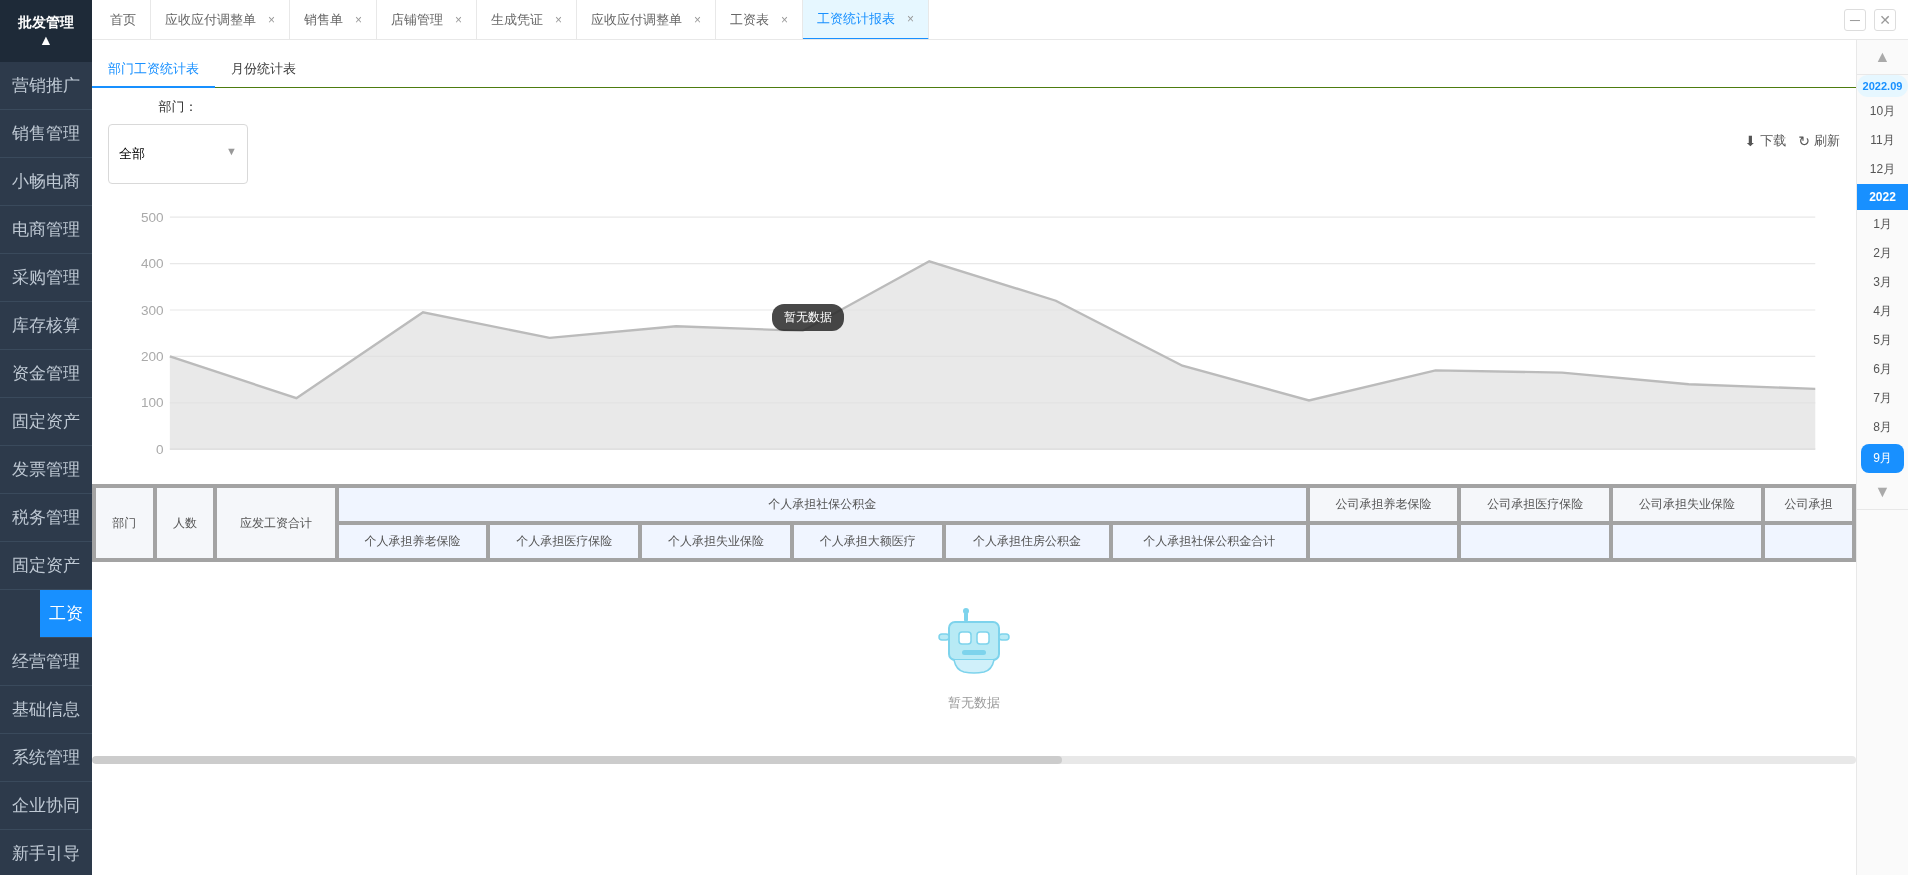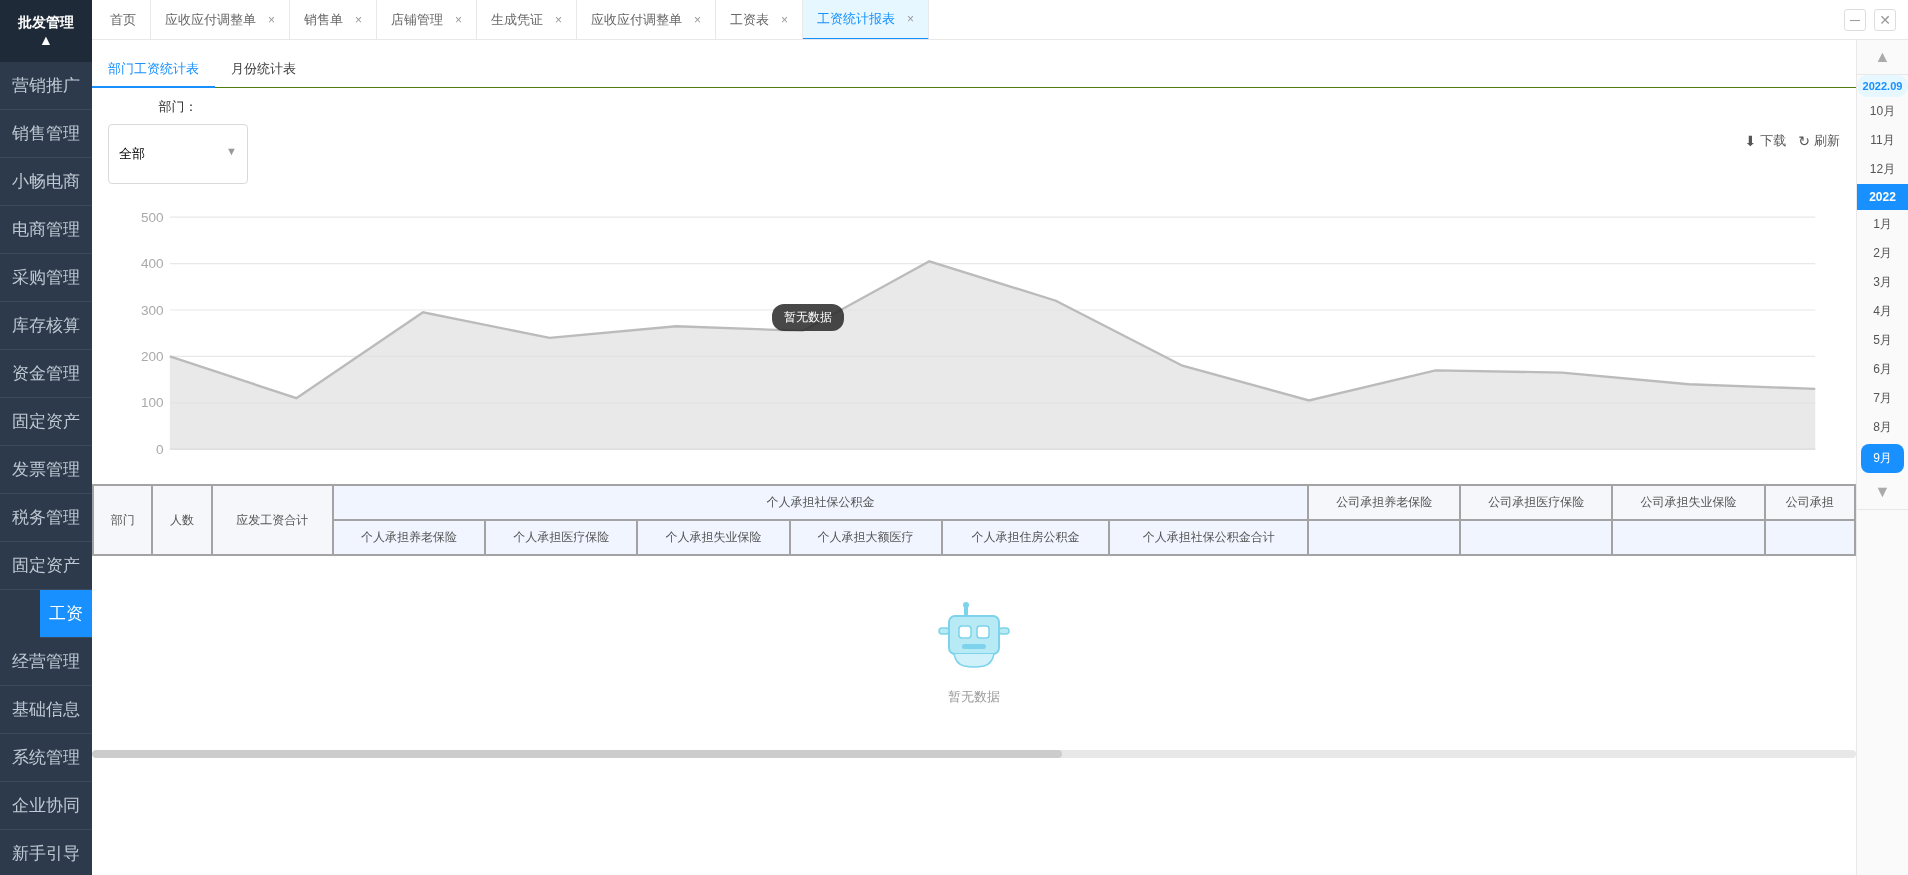--- a/index.html
+++ b/index.html
@@ -182,21 +182,21 @@
     table {
       width: 100%;
       border-collapse: collapse;
       font-size: 12px;
     }
     thead tr th {
       background: #f5f7fa;
       color: #555;
       padding: 8px 10px;
       text-align: center;
-      border: 2px solid #a3a3a3;
+      border: 4px solid #a3a3a3;
       white-space: nowrap;
       font-weight: normal;
     }
     thead tr.header-group th {
       background: #f0f5ff;
     }
 
     
     .empty-state {
       display: flex;

